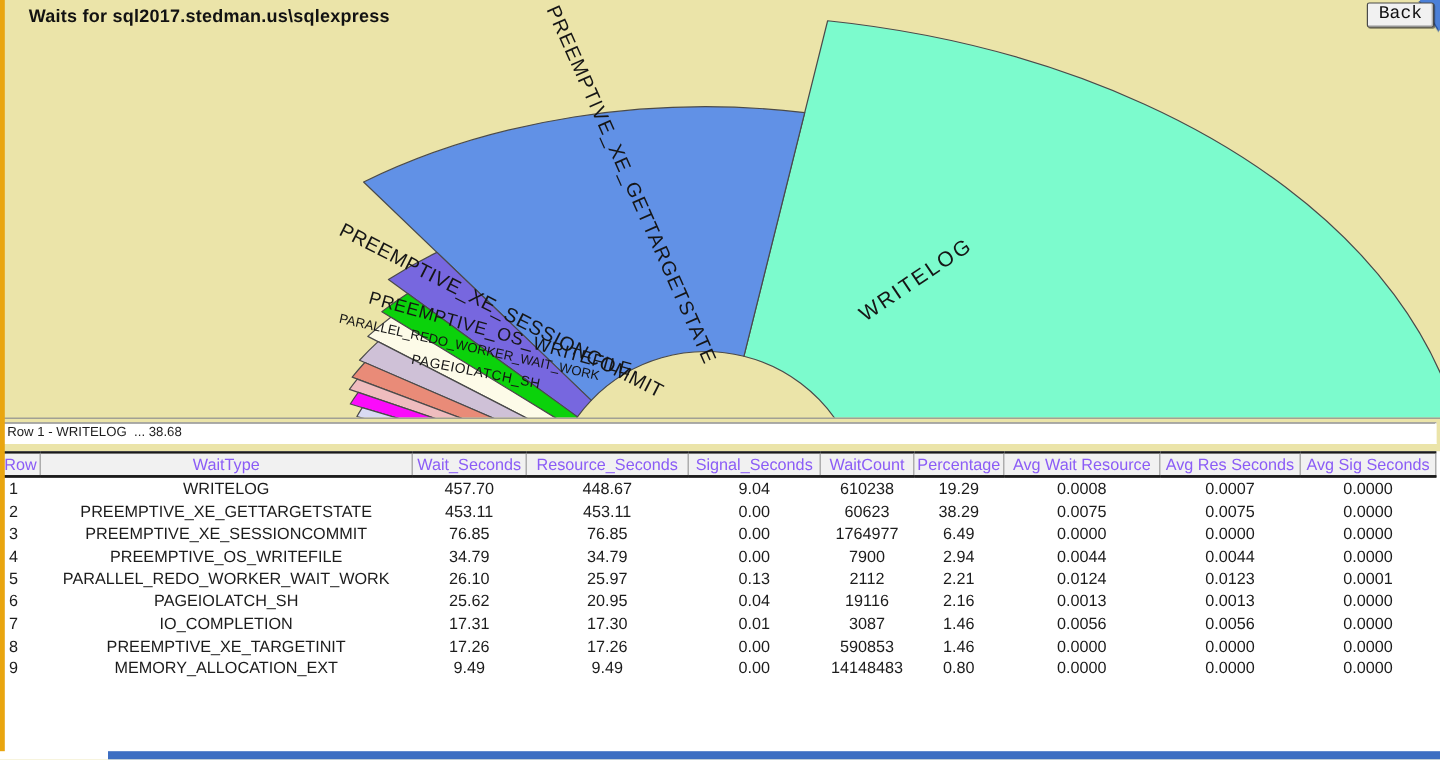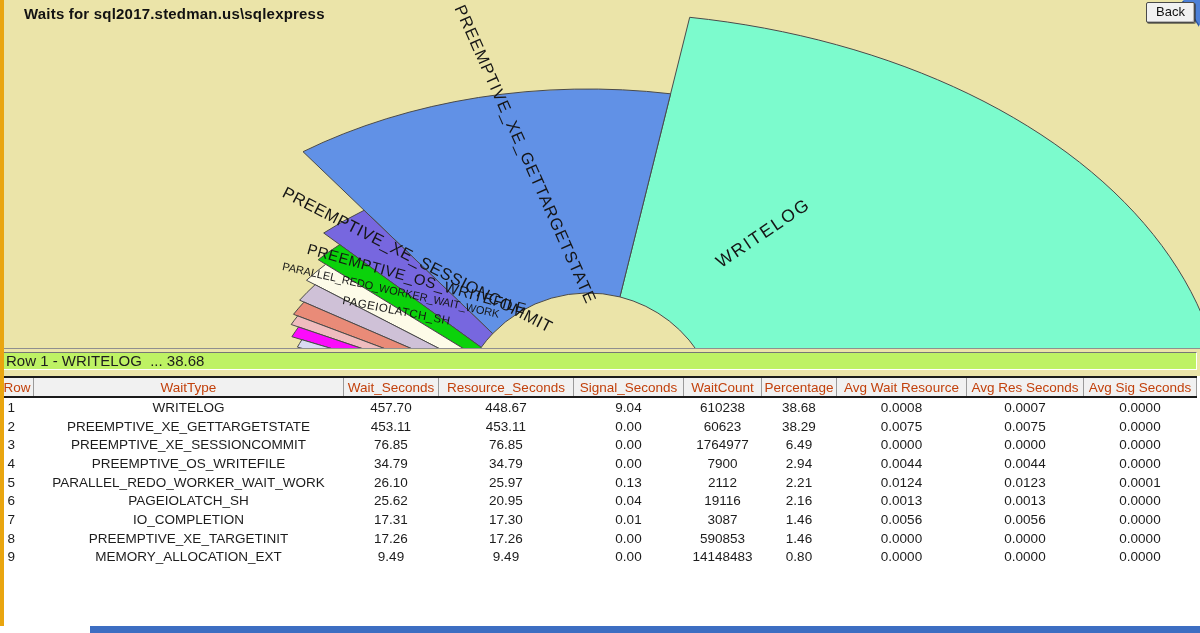--- a/index.html
+++ b/index.html
@@ -14,45 +14,45 @@
   
   .top-pane{position:absolute;left:0;top:0;width:1200px;height:376px;background:#EBE4A9;overflow:hidden}
   .fan-wrap{position:absolute;left:0;top:0;width:1200px;height:348px;overflow:hidden}
   svg.fan{display:block}
   .chart-divider{position:absolute;left:0;top:348px;width:1200px;height:1px;background:#8f8f8f}
   .page-title{position:absolute;left:24px;top:5px;font-size:15px;font-weight:600;color:#121212;letter-spacing:.2px;z-index:3}
   .back-btn{
     position:absolute;right:5px;top:2px;z-index:4;
     background:#f1f1f1;border:1px solid #4a4a4a;border-radius:2px;
     box-shadow:1px 1px 0 rgba(40,40,40,.55), inset -1px -1px 0 #b5b5b5;
-    font-size:13px;color:#111;padding:1px 9px 2px 9px;line-height:16px;cursor:pointer;
-    font-family:Liberation Sans, sans-serif;
+    font-size:15px;color:#111;padding:1px 9px 2px 9px;line-height:16px;cursor:pointer;
+    font-family:Liberation Mono, monospace;
   }
   .corner-tri{
     position:absolute;right:0;top:0;z-index:3;width:0;height:0;
     border-top:26px solid #4c80d8;border-left:17px solid transparent;
     filter:drop-shadow(-1px 1px 0 #2d56a0);
   }
   .slice-label{
     position:absolute;transform-origin:0 0;white-space:nowrap;
     color:#151515;z-index:2;font-family:"Liberation Sans","DejaVu Sans",sans-serif;
   }
   .status-box{
     position:absolute;left:2px;right:3px;top:352px;height:16px;z-index:3;
-    background:#bef264;border:1px solid;border-color:#767676 #ffffff #ffffff #767676;
-    font-size:15px;line-height:15px;padding-left:3px;color:#1d1d1d;white-space:pre;
+    background:#ffffff;border:1px solid;border-color:#767676 #ffffff #ffffff #767676;
+    font-size:11px;line-height:15px;padding-left:3px;color:#1d1d1d;white-space:pre;
   }
 
   
   table.wait-table{
     position:absolute;left:0;top:376px;width:1196px;z-index:2;
     border-collapse:collapse;table-layout:fixed;background:#fff;
   }
   table.wait-table th{
-    background:#f1f1f1;font-weight:400;font-size:13.5px;color:#c2410c;
+    background:#f1f1f1;font-weight:400;font-size:13.5px;color:#8b5cf6;
     border-top:2px solid #1a1a1a;border-bottom:2px solid #1a1a1a;
     border-right:1px solid #9a9a9a;height:18px;padding:0 2px;overflow:hidden;white-space:nowrap;
   }
   table.wait-table th:first-child{border-left:1px solid #9a9a9a}
   table.wait-table td{
     font-size:13.5px;color:#1c1c1c;height:18.7px;padding:0 2px;
     overflow:hidden;white-space:nowrap;text-align:center;
   }
   table.wait-table td.c-left{text-align:left;padding-left:7px}
 
@@ -119,21 +119,21 @@
       </tr>
     </thead>
   <tbody id="tbody">
       <tr>
         <td class="c-left">1</td>
         <td>WRITELOG</td>
         <td>457.70</td>
         <td>448.67</td>
         <td>9.04</td>
         <td>610238</td>
-        <td>38.68</td>
+        <td>19.29</td>
         <td>0.0008</td>
         <td>0.0007</td>
         <td>0.0000</td>
       </tr>
       <tr>
         <td class="c-left">2</td>
         <td>PREEMPTIVE_XE_GETTARGETSTATE</td>
         <td>453.11</td>
         <td>453.11</td>
         <td>0.00</td>

